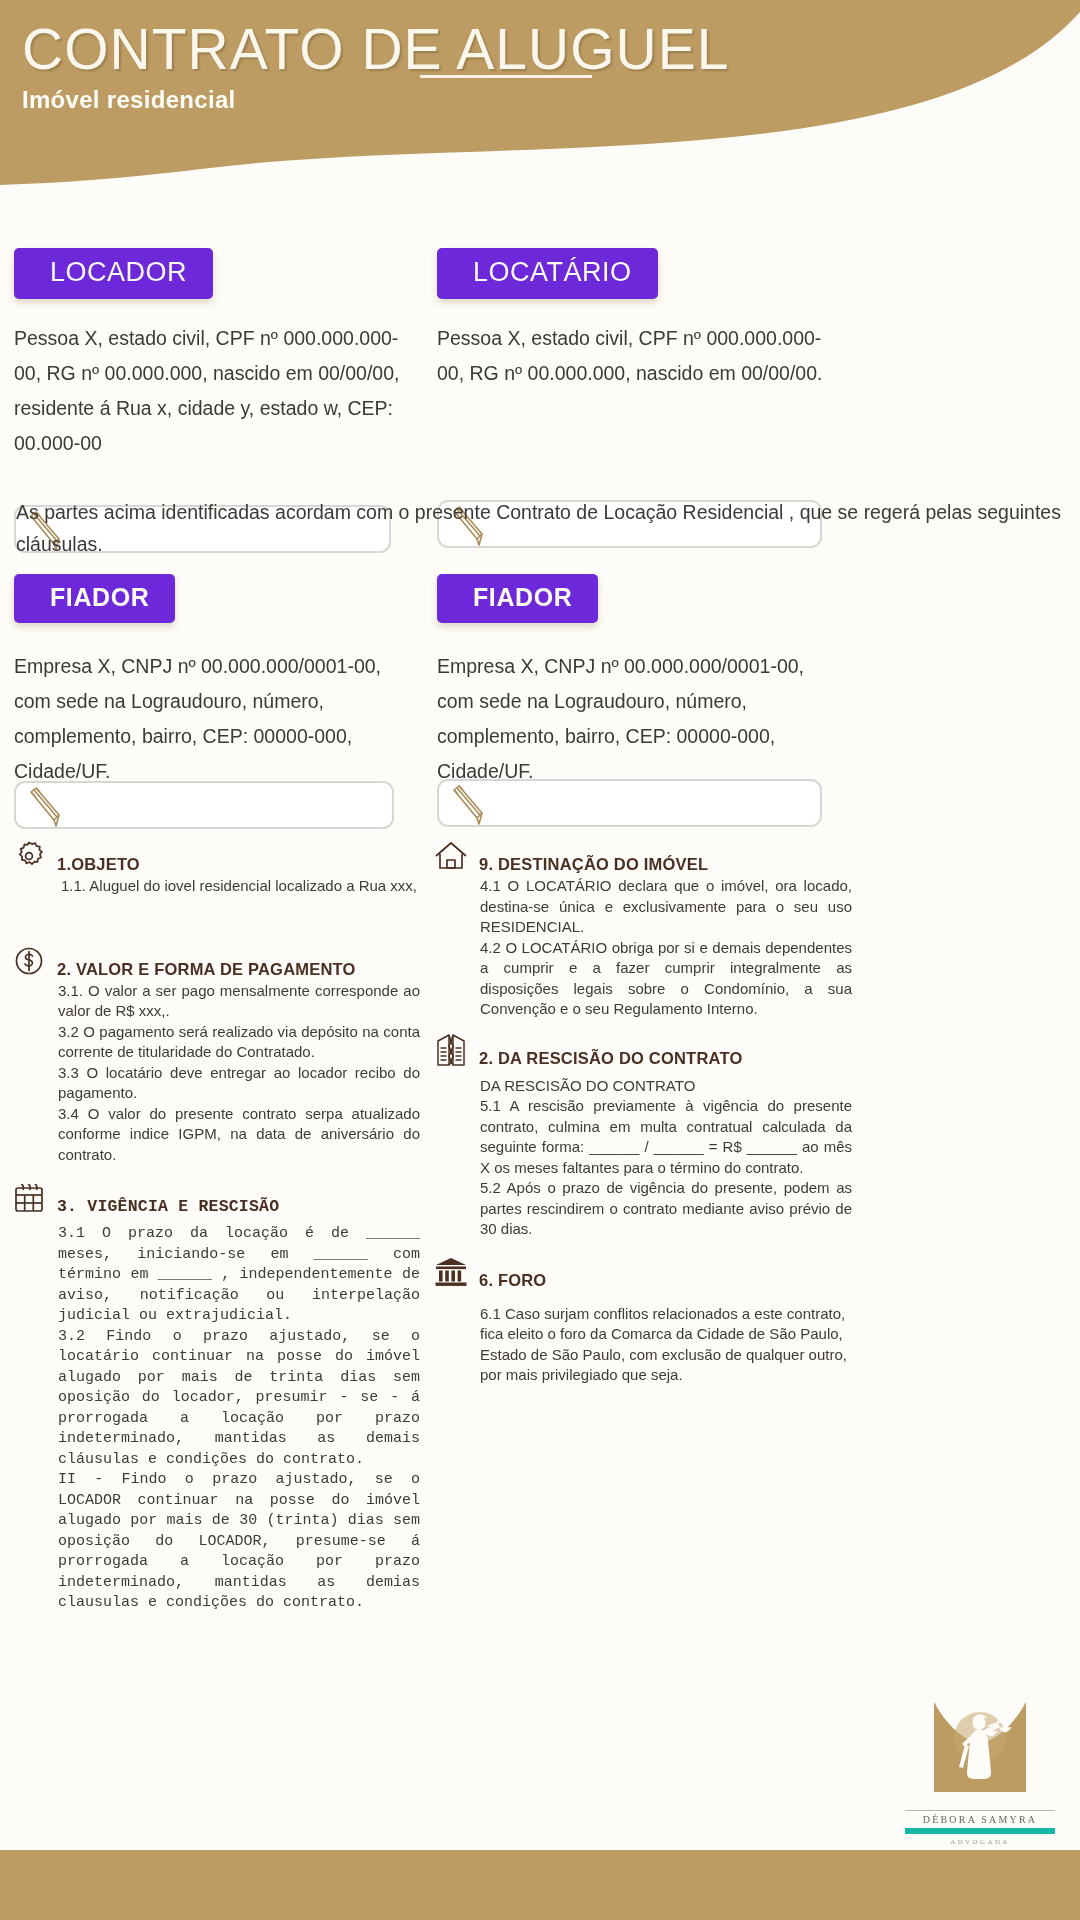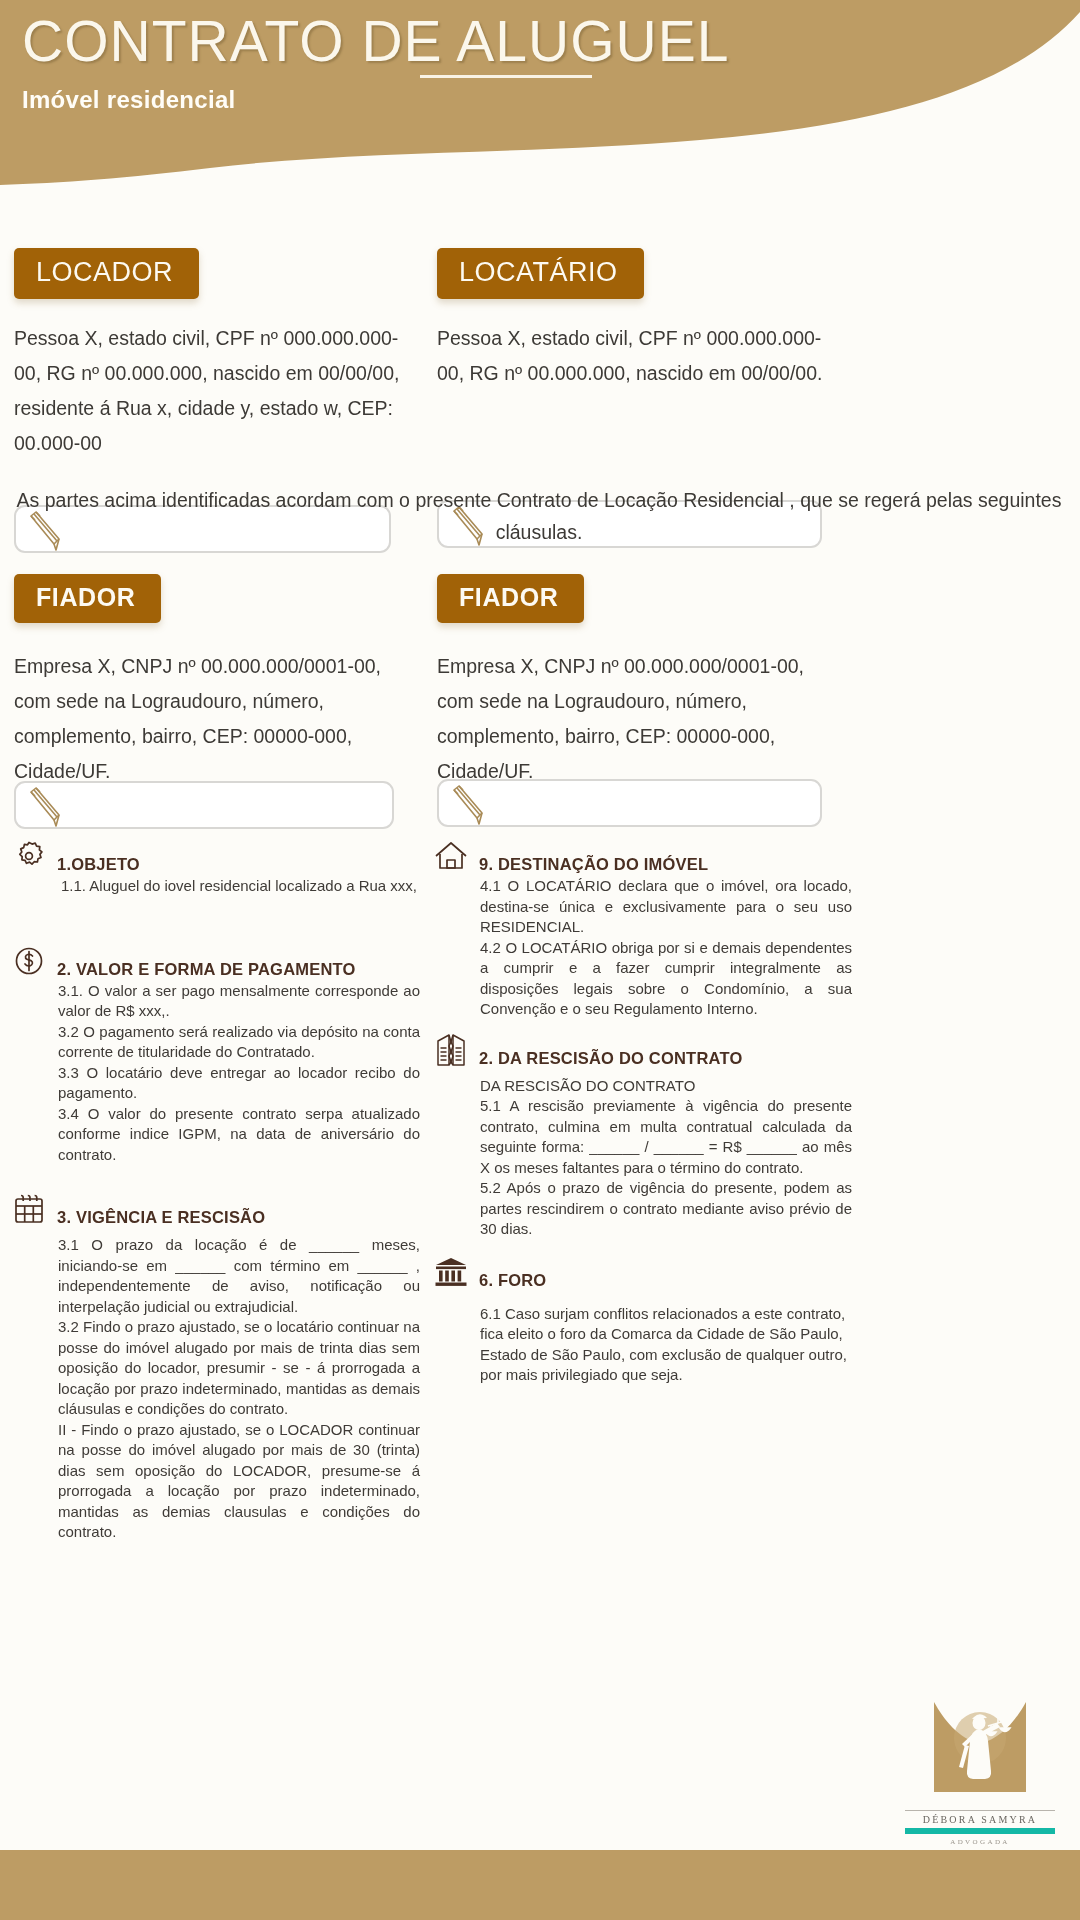--- a/index.html
+++ b/index.html
@@ -10,44 +10,44 @@
     color:#3a3632;
     overflow:hidden;
     position:relative;
   }
   .page{position:relative;width:1080px;height:1920px;background:#fdfcf8;overflow:hidden;}
 
   
   .header{position:absolute;left:0;top:0;width:1080px;height:190px;overflow:hidden;}
   .header svg{position:absolute;left:0;top:0;}
   .header-title{
-    position:absolute;left:22px;top:8px;
+    position:absolute;left:22px;top:16px;
     font-size:57px;letter-spacing:1px;
     color:#fbf7ec;font-weight:400;
     font-family:"Liberation Sans", sans-serif;
     text-shadow:2px 2px 2px rgba(120,95,50,.45);
     white-space:nowrap;
   }
   .title-underline{
     position:absolute;left:420px;top:75px;width:172px;height:3px;background:#fbf7ec;opacity:.95;
   }
   .header-sub{
     position:absolute;left:22px;top:86px;
     font-size:24px;font-weight:bold;color:#fffdf7;letter-spacing:.3px;
   }
 
   
   .col-left{position:absolute;left:14px;width:400px;}
   .col-right{position:absolute;left:437px;width:400px;}
 
   .tag{
     display:inline-block;
-    background:#a16207;
+    background:#6d28d9;
     color:#fdfaf2;
-    padding:9px 26px 11px 22px;
+    padding:9px 26px 11px 36px;
     border-radius:5px;
     font-size:27px;
     letter-spacing:.5px;
     box-shadow:0 4px 7px rgba(150,125,80,.28);
   }
   .tag.bold{font-weight:bold;font-size:25px;letter-spacing:.6px;}
   .party-text{
     font-size:19.5px;
     line-height:35px;
     color:#3d3a36;
@@ -60,22 +60,22 @@
     border-radius:11px;
     background:#ffffff;
     height:48px;
     position:relative;
     box-sizing:border-box;
   }
   .sig-box .pencil{position:absolute;left:7px;top:2px;}
 
   
   .intro{
-    position:absolute;left:16px;top:484px;width:1046px;
-    font-size:19.5px;line-height:32px;color:#3d3a36;text-align:center;
+    position:absolute;left:16px;top:496px;width:1046px;
+    font-size:19.5px;line-height:32px;color:#3d3a36;
   }
 
   
   .clauses-left{position:absolute;left:10px;top:838px;width:410px;}
   .clauses-right{position:absolute;left:432px;top:838px;width:420px;}
 
   .clause{position:relative;margin-bottom:4px;}
   .clause-head{display:flex;align-items:flex-end;gap:9px;}
   .clause-icon{width:38px;min-width:38px;height:36px;display:flex;align-items:center;justify-content:center;}
   .clause-title{
@@ -230,21 +230,21 @@
           </svg>
         </span>
         <span class="clause-title">2. VALOR E FORMA DE PAGAMENTO</span>
       </div>
       <div class="clause-body" style="white-space:pre-line;">3.1. O valor a ser pago mensalmente corresponde ao valor de R$ xxx,.
 3.2 O pagamento será realizado via depósito na conta corrente de titularidade do Contratado.
 3.3 O locatário deve entregar ao locador recibo do pagamento.
 3.4 O valor do presente contrato serpa atualizado conforme indice IGPM, na data de aniversário do contrato.</div>
     </div>
 
-    <div class="clause" style="margin-top:26px;">
+    <div class="clause" style="margin-top:15px;font-family:Liberation Mono, monospace;">
       <div class="clause-head">
         <span class="clause-icon">
           <svg width="34" height="34" viewBox="0 0 34 34">
             <g fill="none" stroke="#4a2f22" stroke-width="1.7" stroke-linejoin="round">
               <rect x="4" y="7" width="26" height="23" rx="2"></rect>
               <path d="M4 14 H30"></path>
               <path d="M12.7 14 V30 M21.3 14 V30"></path>
               <path d="M4 22 H30"></path>
               <path d="M9 3.5 a2.2 2.2 0 0 1 2.2 2.2 V9"></path>
               <path d="M15.8 3.5 a2.2 2.2 0 0 1 2.2 2.2 V9"></path>

